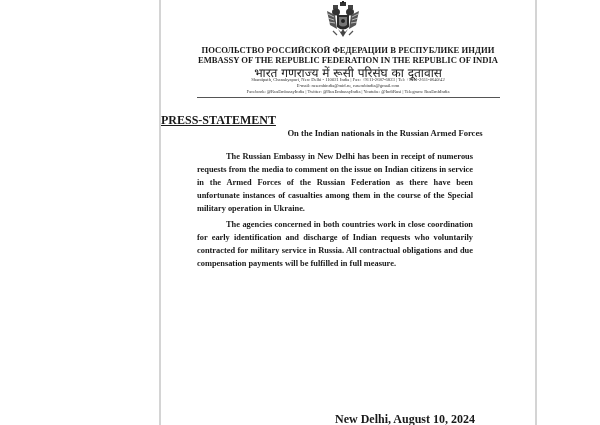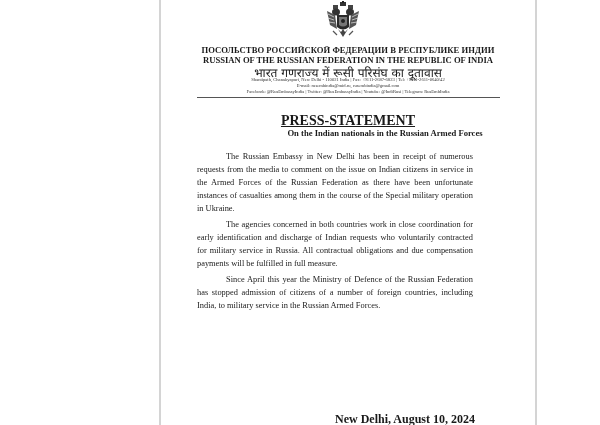--- a/index.html
+++ b/index.html
@@ -85,23 +85,22 @@
       left: 36px;
       width: 303px;
       height: 0;
       border-top: 1px solid #555;
     }
     .title {
       position: absolute;
       top: 113px;
       left: 0;
       width: 374px;
-      text-align: center;
       font-weight: bold;
-      font-size: 14px;
+      font-size: 12px;
       text-decoration: underline;
     }
     .subtitle {
       position: absolute;
       top: 128px;
       left: 0;
       width: 448px;
       text-align: center;
       font-weight: bold;
       font-size: 8.6px;
@@ -111,20 +110,21 @@
       top: 150px;
       left: 36px;
       width: 276px;
       font-size: 8.4px;
       line-height: 13.1px;
       text-align: justify;
     }
     .body p {
       margin: 0 0 2.4px 0;
       text-indent: 29px;
+      font-weight: bold;
     }
     .signature {
       position: absolute;
       top: 412px;
       right: 60px;
       font-size: 12px;
       white-space: nowrap;
       font-weight: bold;
     }
   </style>
@@ -151,31 +151,30 @@
 
       <path d="M12 14 L24 14 L24 26 Q18 31 12 26 Z" fill="#2a2a2a"></path>
       <path d="M14 16 L22 16 L22 24 Q18 27 14 24 Z" fill="#777"></path>
       <circle cx="18" cy="20" r="2" fill="#222"></circle>
 
       <path d="M13 28 L18 36 L23 28 L20 31 L18 28 L16 31 Z" fill="#444"></path>
       <path d="M8 30 L12 34 M28 30 L24 34" stroke="#555" stroke-width="1.2"></path>
     </svg>
 
     <div class="hdr-ru">ПОСОЛЬСТВО РОССИЙСКОЙ ФЕДЕРАЦИИ В РЕСПУБЛИКЕ ИНДИИ</div>
-    <div class="hdr-en">RUSSIAN OF THE RUSSIAN FEDERATION IN THE REPUBLIC OF INDIA</div>
+    <div class="hdr-en">EMBASSY OF THE REPUBLIC FEDERATION IN THE REPUBLIC OF INDIA</div>
     <div class="hdr-hi">भारत गणराज्य में रूसी परिसंघ का दूतावास</div>
     <div class="hdr-addr">Shantipath, Chanakyapuri, New Delhi - 110021 India | Fax: +9111-2687-6823 | Tel: +9111-2611-0640/42</div>
     <div class="hdr-mail">E-mail: rusembindia@mid.ru, rusembindia@gmail.com</div>
     <div class="hdr-social">Facebook: @RusEmbassyIndia | Twitter: @RusEmbassyIndia | Youtube: @IndiRusi | Telegram: RusEmbIndia</div>
     <div class="hdr-rule"></div>
 
     <div class="title">PRESS-STATEMENT</div>
     <div class="subtitle">On the Indian nationals in the Russian Armed Forces</div>
 
     <div class="body">
       <p>The Russian Embassy in New Delhi has been in receipt of numerous requests from the media to comment on the issue on Indian citizens in service in the Armed Forces of the Russian Federation as there have been unfortunate instances of casualties among them in the course of the Special military operation in Ukraine.</p>
       <p>The agencies concerned in both countries work in close coordination for early identification and discharge of Indian requests who voluntarily contracted for military service in Russia. All contractual obligations and due compensation payments will be fulfilled in full measure.</p>
-      <p>Since April this year the Ministry of Defence of the Russian Federation has stopped admission of citizens of a number of foreign countries, including India, to military service in the Russian Armed Forces.</p>
     </div>
 
     <div class="signature">New Delhi, August 10, 2024</div>
   </div>
 </div>
 
 </body></html>

